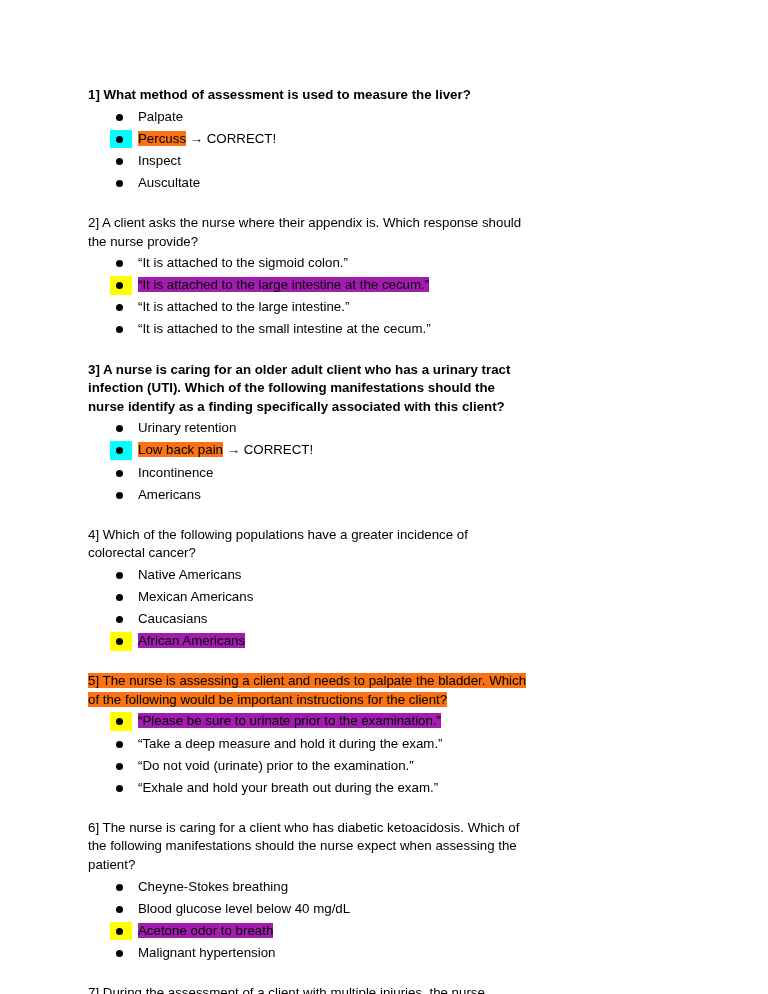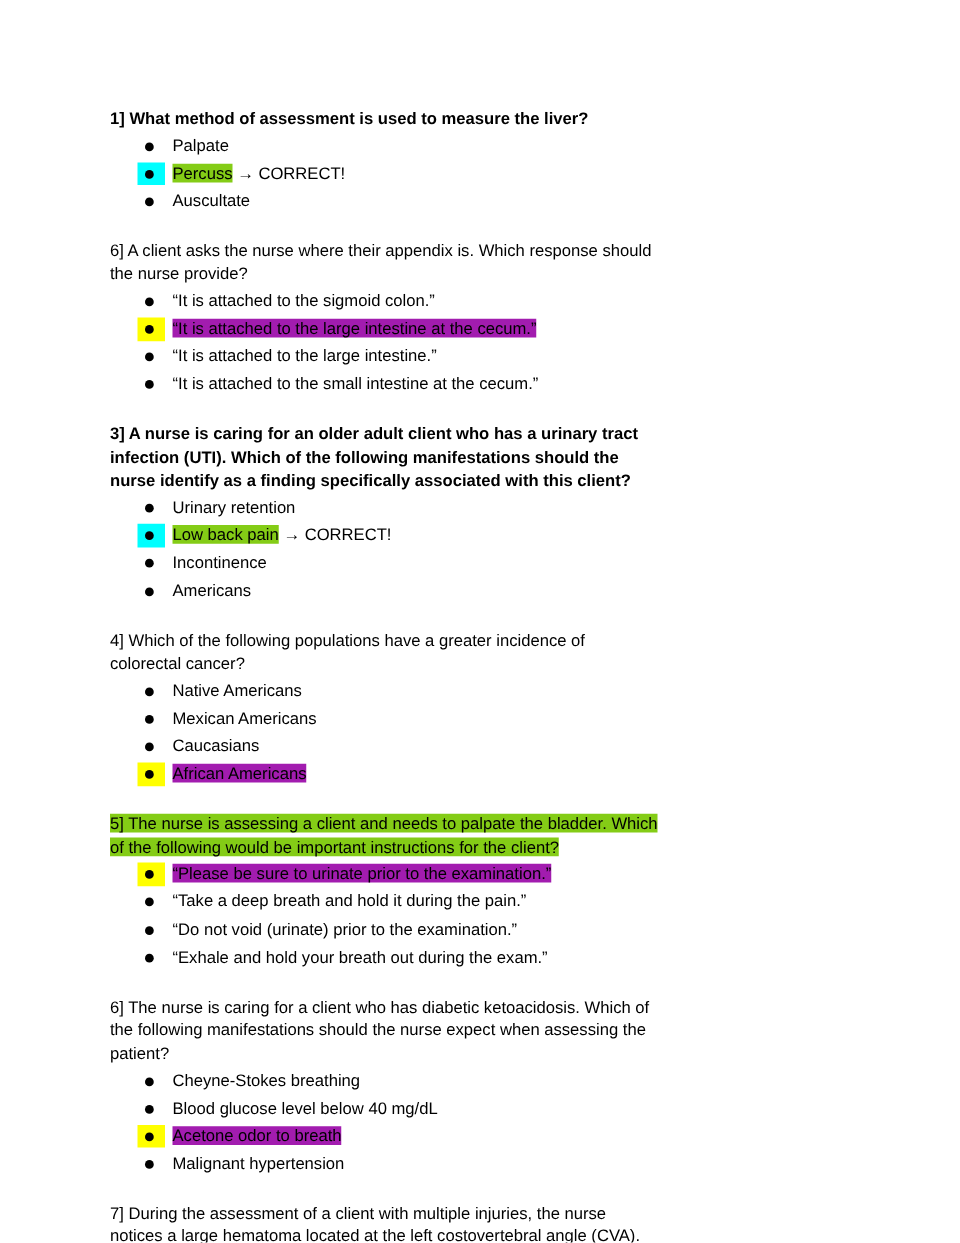--- a/index.html
+++ b/index.html
@@ -27,21 +27,21 @@
   }
   .stem {
     font-size: 13.3px;
     line-height: 18.6px;
     margin: 0 0 3px 0;
   }
   .stem.bold {
     font-weight: bold;
   }
   .hl-cyan {
-    background: #84cc16;
+    background: #f97316;
   }
   .hl-yellow {
     background: #a21caf;
   }
   ul.options {
     list-style: none;
     margin: 2px;
     padding: 0;
   }
   ul.options li {
@@ -82,26 +82,29 @@
         <p class="stem bold">1] What method of assessment is used to measure the liver?</p>
         <ul class="options">
           <li><span class="bullet-wrap">
               <span class="dot"></span>
             </span><span class="opt-text">Palpate</span></li>
           <li><span class="bullet-wrap cyan">
               <span class="dot"></span>
             </span><span class="opt-text hl-cyan">Percuss</span><span> → CORRECT!</span></li>
           <li><span class="bullet-wrap">
               <span class="dot"></span>
+            </span><span class="opt-text">Inspect</span></li>
+          <li><span class="bullet-wrap">
+              <span class="dot"></span>
             </span><span class="opt-text">Auscultate</span></li>
         </ul>
         <div class="spacer-md"></div>
       </div>
       <div class="question-block">
-        <p class="stem">6] A client asks the nurse where their appendix is. Which response should the nurse provide?</p>
+        <p class="stem">2] A client asks the nurse where their appendix is. Which response should the nurse provide?</p>
         <ul class="options">
           <li><span class="bullet-wrap">
               <span class="dot"></span>
             </span><span class="opt-text">“It is attached to the sigmoid colon.”</span></li>
           <li><span class="bullet-wrap yellow">
               <span class="dot"></span>
             </span><span class="opt-text hl-yellow">“It is attached to the large intestine at the cecum.”</span></li>
           <li><span class="bullet-wrap">
               <span class="dot"></span>
             </span><span class="opt-text">“It is attached to the large intestine.”</span></li>
@@ -148,21 +151,21 @@
         <div class="spacer-md"></div>
       </div>
       <div class="question-block">
         <p class="stem"><span class="hl-cyan">5] The nurse is assessing a client and needs to palpate the bladder. Which of the following would be important instructions for the client?</span></p>
         <ul class="options">
           <li><span class="bullet-wrap yellow">
               <span class="dot"></span>
             </span><span class="opt-text hl-yellow">“Please be sure to urinate prior to the examination.”</span></li>
           <li><span class="bullet-wrap">
               <span class="dot"></span>
-            </span><span class="opt-text">“Take a deep breath and hold it during the pain.”</span></li>
+            </span><span class="opt-text">“Take a deep measure and hold it during the exam.”</span></li>
           <li><span class="bullet-wrap">
               <span class="dot"></span>
             </span><span class="opt-text">“Do not void (urinate) prior to the examination.”</span></li>
           <li><span class="bullet-wrap">
               <span class="dot"></span>
             </span><span class="opt-text">“Exhale and hold your breath out during the exam.”</span></li>
         </ul>
         <div class="spacer-md"></div>
       </div>
       <div class="question-block">

